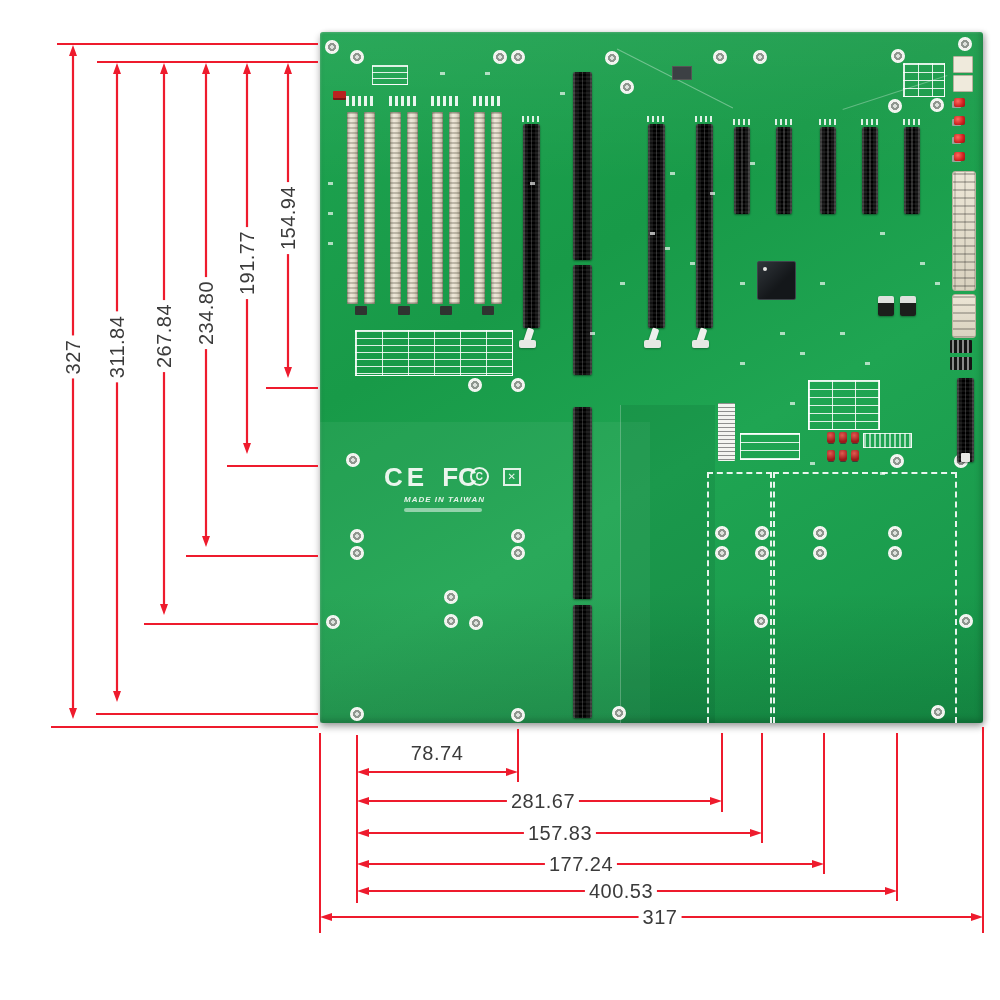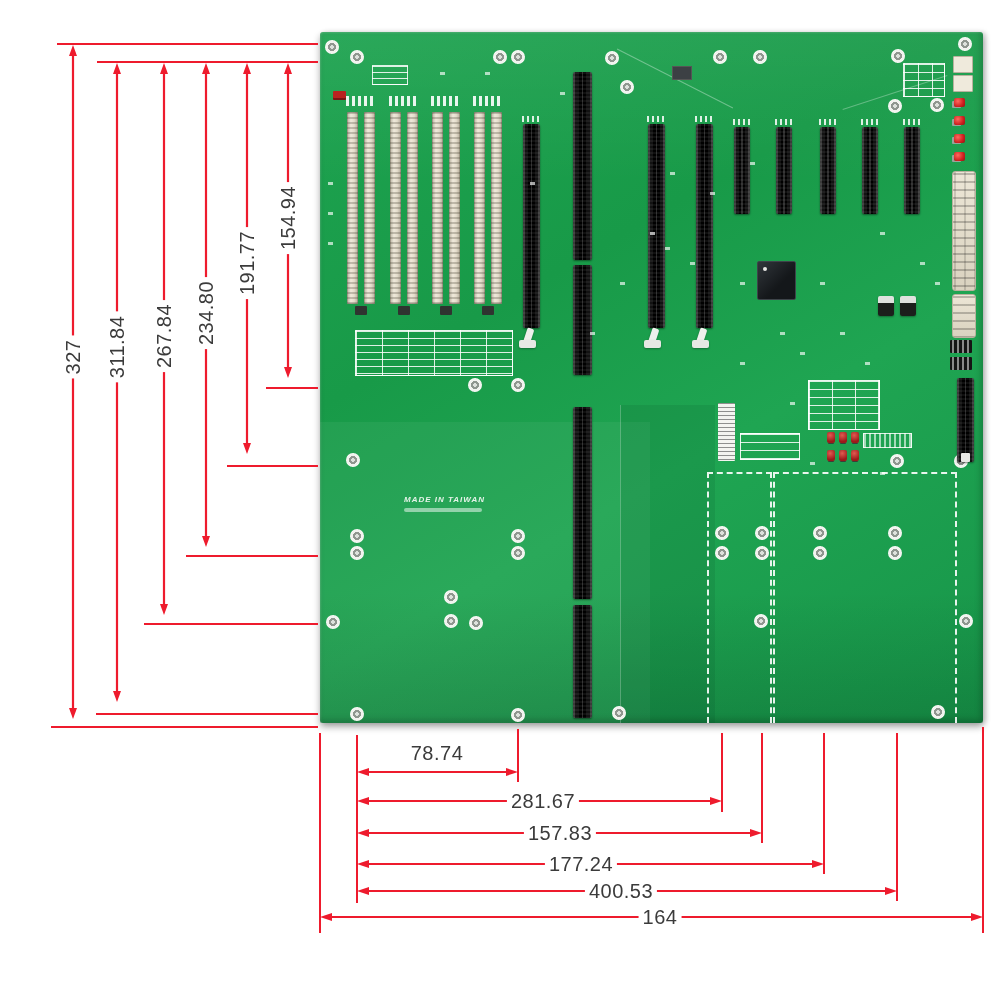--- a/index.html
+++ b/index.html
@@ -29,20 +29,23 @@
   .serial-bar{position:absolute;left:84px;top:476px;width:78px;height:4px;
               background:rgba(255,255,255,.5);border-radius:2px;}
 </style>
 </head>
 <body>
 
 <div id="canvas">
 
   <div id="board">
 
+    <div class="marks">
+      <span class="ce">CE</span><span class="fcc">FC</span><span class="fcc-c">C</span><span class="boxx">✕</span>
+    </div>
     <div class="made-in">MADE IN TAIWAN</div>
     <div class="serial-bar"></div>
   <div style="position: absolute; left: 0px; top: 0px; width: 663px; height: 150px; background: linear-gradient(rgba(255, 255, 255, 0.06), rgba(255, 255, 255, 0));"></div>
       <div style="position: absolute; left: 0px; top: 390px; width: 330px; height: 301px; background: rgba(255, 255, 255, 0.05);"></div>
       <div style="position: absolute; left: 0px; top: 560px; width: 663px; height: 131px; background: linear-gradient(rgba(0, 0, 0, 0), rgba(0, 35, 15, 0.16));"></div>
       <div style="position: absolute; left: 300px; top: 373px; width: 94px; height: 318px; background: rgba(0, 45, 25, 0.1); border-left: 1px solid rgba(255, 255, 255, 0.25);"></div>
       <div style="position: absolute; left: 290px; top: 46px; width: 130px; height: 1px; background: rgba(255, 255, 255, 0.35); transform: rotate(27deg);"></div>
       <div style="position: absolute; left: 520px; top: 60px; width: 110px; height: 1px; background: rgba(255, 255, 255, 0.3); transform: rotate(-18deg);"></div>
       <div style="position: absolute; left: 5px; top: 8px; width: 14px; height: 14px; border-radius: 50%; box-sizing: border-box; background: radial-gradient(circle, rgb(221, 225, 220) 0px, rgb(221, 225, 220) 2px, rgb(143, 150, 143) 2px, rgb(143, 150, 143) 4px, rgb(242, 243, 239) 4px, rgb(242, 243, 239) 7px); border: 1.5px dotted rgba(255, 255, 255, 0.95);"></div>
       <div style="position: absolute; left: 30px; top: 18px; width: 14px; height: 14px; border-radius: 50%; box-sizing: border-box; background: radial-gradient(circle, rgb(221, 225, 220) 0px, rgb(221, 225, 220) 2px, rgb(143, 150, 143) 2px, rgb(143, 150, 143) 4px, rgb(242, 243, 239) 4px, rgb(242, 243, 239) 7px); border: 1.5px dotted rgba(255, 255, 255, 0.95);"></div>
@@ -255,15 +258,15 @@
       <div class="dim-label vert" style="left: 247px; top: 263px;">191.77</div>
       <div class="dim-label vert" style="left: 206px; top: 313px;">234.80</div>
       <div class="dim-label vert" style="left: 164px; top: 336px;">267.84</div>
       <div class="dim-label vert" style="left: 117px; top: 347px;">311.84</div>
       <div class="dim-label vert" style="left: 73px; top: 357px;">327</div>
       <div class="dim-label" style="left: 437px; top: 753px; text-align: center;">78.74</div>
       <div class="dim-label" style="left: 543px; top: 801px;">281.67</div>
       <div class="dim-label" style="left: 560px; top: 833px;">157.83</div>
       <div class="dim-label" style="left: 581px; top: 864px;">177.24</div>
       <div class="dim-label" style="left: 621px; top: 891px;">400.53</div>
-      <div class="dim-label" style="left: 660px; top: 917px;">164</div>
+      <div class="dim-label" style="left: 660px; top: 917px;">317</div>
     </div>
 </div>
 
 </body></html>

